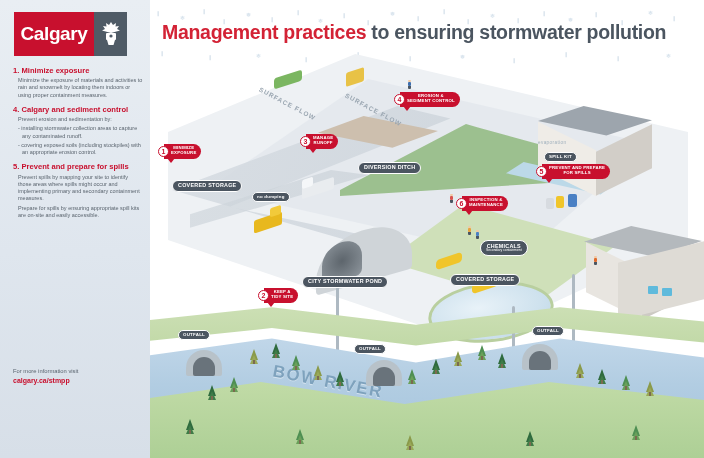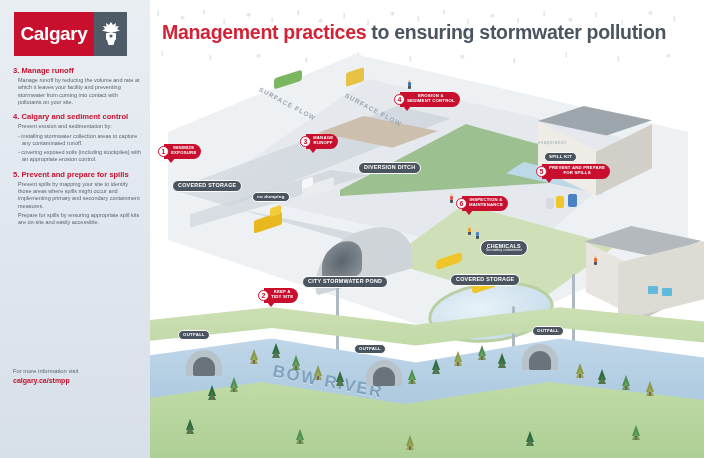--- a/index.html
+++ b/index.html
@@ -263,31 +263,31 @@
           <path d="M11 2 L13 5 L16 3 L15.5 6.5 L19 6 L17 9 L20 10.5 L11 13 L2 10.5 L5 9 L3 6 L6.5 6.5 L6 3 L9 5 Z" fill="#ffffff"></path>
           <rect x="6" y="13" width="10" height="7" rx="1" fill="#ffffff"></rect>
           <path d="M7 20 L15 20 L13.5 25 L8.5 25 Z" fill="#ffffff"></path>
           <circle cx="11" cy="16" r="1.6" fill="#4f5b66"></circle>
         </svg>
       </div>
     </div>
 
     <div id="items">
 
-
-
       <div class="item">
         <div class="item-title">
-          <span>3.</span>
-          <span>Manage runoff</span>
+          <span>1.</span>
+          <span>Minimize exposure</span>
         </div>
         <div class="item-body">
-          <p>Manage runoff by reducing the volume and rate at which it leaves your facility and preventing stormwater from coming into contact with pollutants on your site.</p>
-        </div>
-      </div>
+          <p>Minimize the exposure of materials and activities to rain and snowmelt by locating them indoors or using proper containment measures.</p>
+        </div>
+      </div>
+
+
 
       <div class="item">
         <div class="item-title">
           <span>4.</span>
           <span>Calgary and sediment control</span>
         </div>
         <div class="item-body">
           <p>Prevent erosion and sedimentation by:</p>
           <p class="bullet">- installing stormwater collection areas to capture any contaminated runoff.</p>
           <p class="bullet">- covering exposed soils (including stockpiles) with an appropriate erosion control.</p>

